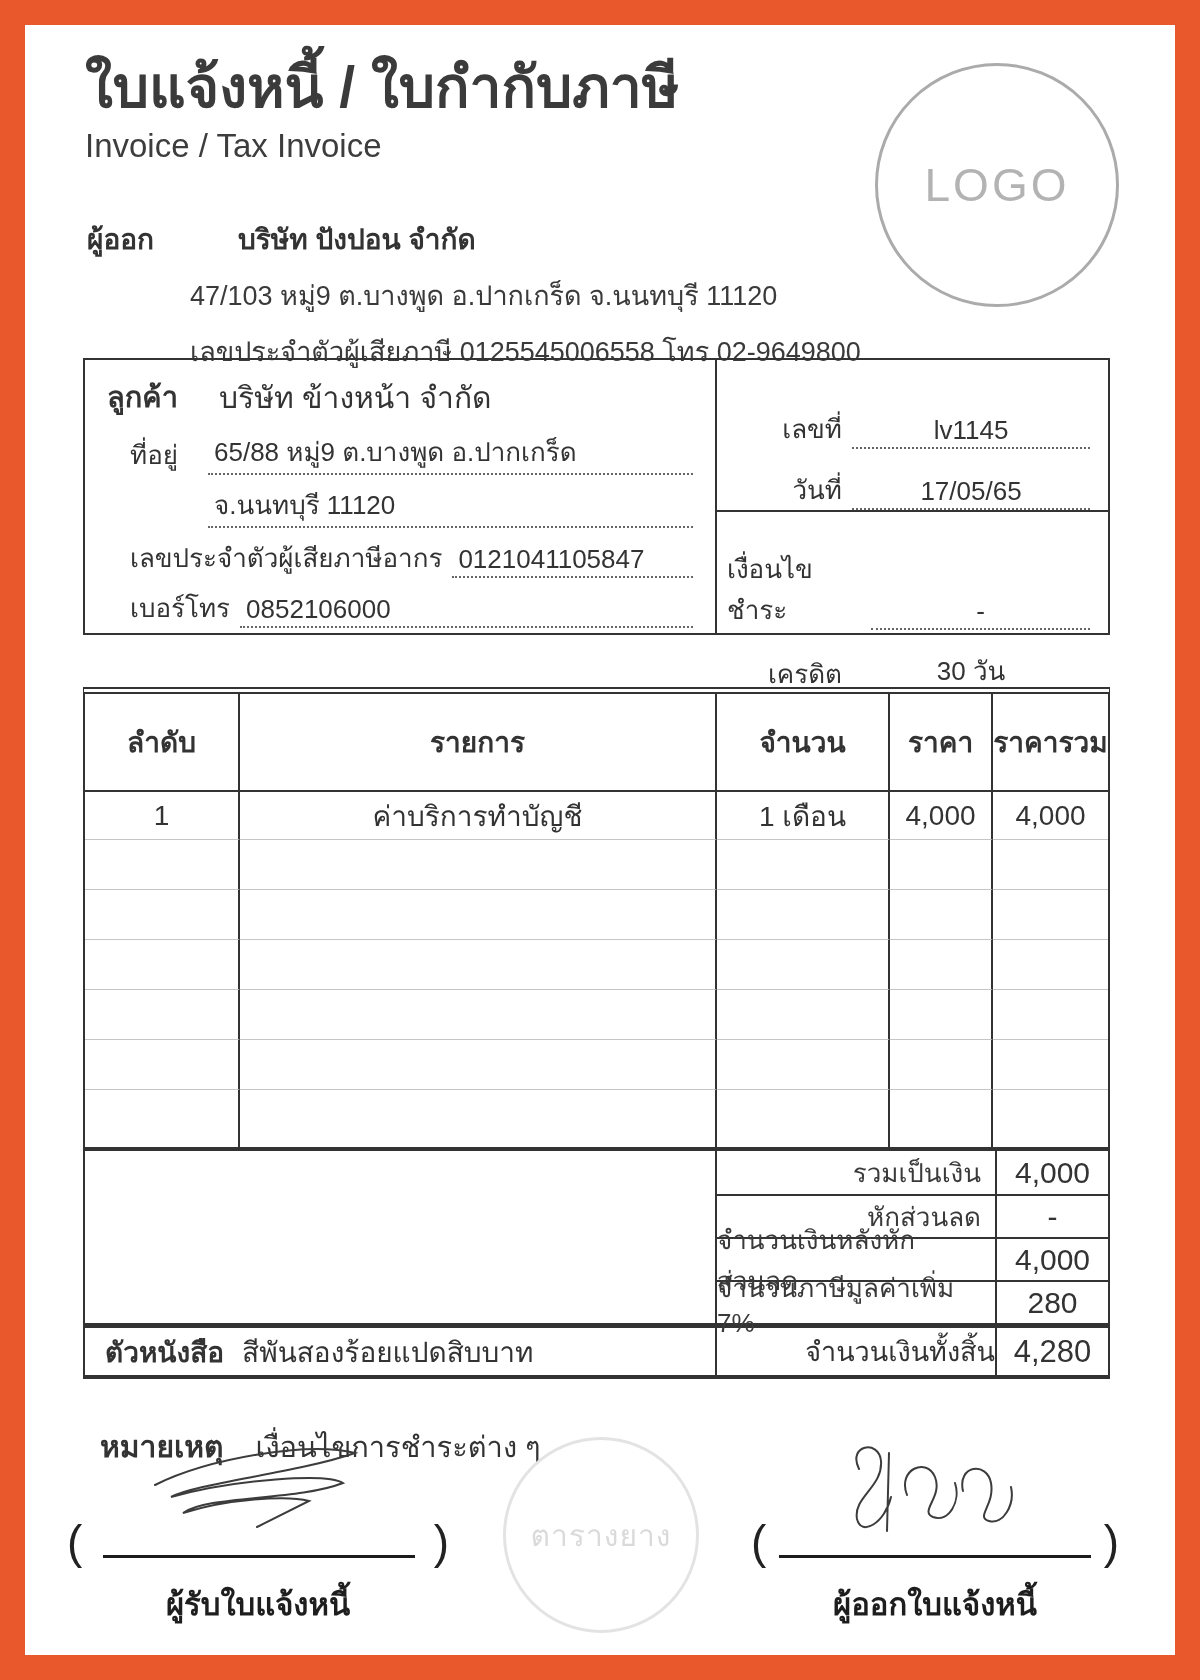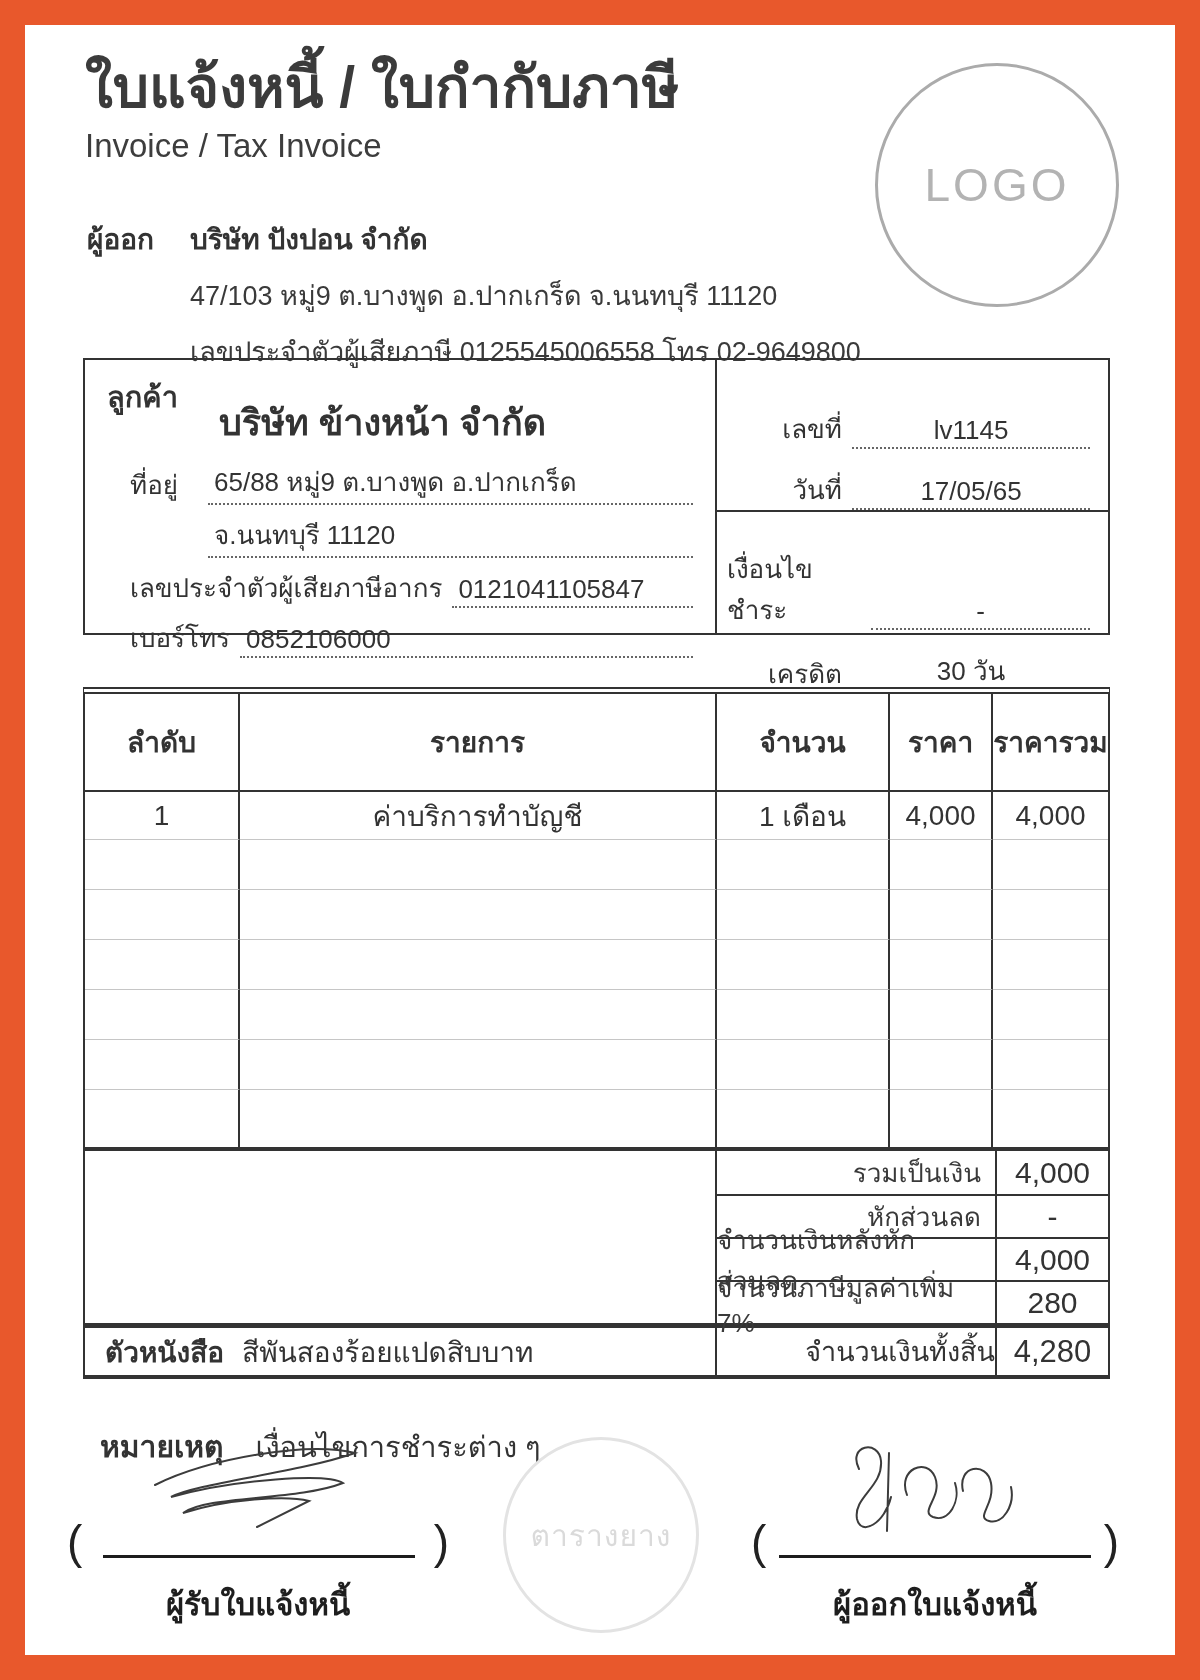--- a/index.html
+++ b/index.html
@@ -13,32 +13,32 @@
   .title-th { font-size:57px; font-weight:bold; color:#3b3b3b; letter-spacing:0; line-height:1.15; }
   .title-en { font-size:33px; color:#3d3d3d; margin-top:6px; font-weight:400; }
 
   
   .logo-circle { position:absolute; left:850px; top:38px; width:244px; height:244px;
     border:3px solid #ababab; border-radius:50%; display:flex; align-items:center; justify-content:center; }
   .logo-text { font-size:46px; color:#b3b3b3; letter-spacing:3px; font-weight:500; }
 
   
   .issuer { position:absolute; left:62px; top:192px; font-size:27px; }
-  .issuer-row { display:flex; }
+  .issuer-row { display:flex;gap:48px; }
   .issuer-label { width:103px; font-weight:bold; font-size:28px; }
   .issuer-name { font-weight:bold; font-size:28px; }
   .issuer-line { margin-left:103px; margin-top:13px; font-size:27px; color:#3a3a3a; }
 
   
   .cust-box { position:absolute; left:58px; top:333px; width:1027px; height:277px;
     border:2px solid #333; display:flex; }
   .cust-left { width:632px; border-right:2px solid #333; padding:14px 22px 0 22px; }
   .cust-name-row { display:flex; margin-bottom:10px; }
   .cust-label { font-weight:bold; font-size:29px; width:112px; }
-  .cust-name { font-weight:bold; font-size:36px;margin-top:20px; }
+  .cust-name { font-weight:normal; font-size:30px; }
   .dotfield { display:flex; align-items:flex-end; margin-top:9px; }
   .dotfield .flabel { font-size:26px; padding-right:10px; white-space:nowrap;margin-left:23px; }
   .dotfield .fvalue { flex:1; border-bottom:2px dotted #666; font-size:26px; padding:0 4px 1px 6px; white-space:nowrap; }
   .addr-label { width:78px; text-align:left; }
   .cust-right { flex:1; display:flex; flex-direction:column; }
   .cust-right-top { height:162px; border-bottom:2px solid #333; padding:28px 18px 0 10px; }
   .cust-right-bottom { flex:1; padding:16px 18px 0 10px; }
   .metafield { display:flex; align-items:flex-end; margin-top:20px; }
   .metafield .flabel { font-size:26px; padding-right:10px; margin-left:auto; }
   .metafield .fvalue { width:238px; border-bottom:2px dotted #666; font-size:26px; text-align:center; padding-bottom:1px; white-space:nowrap; }

